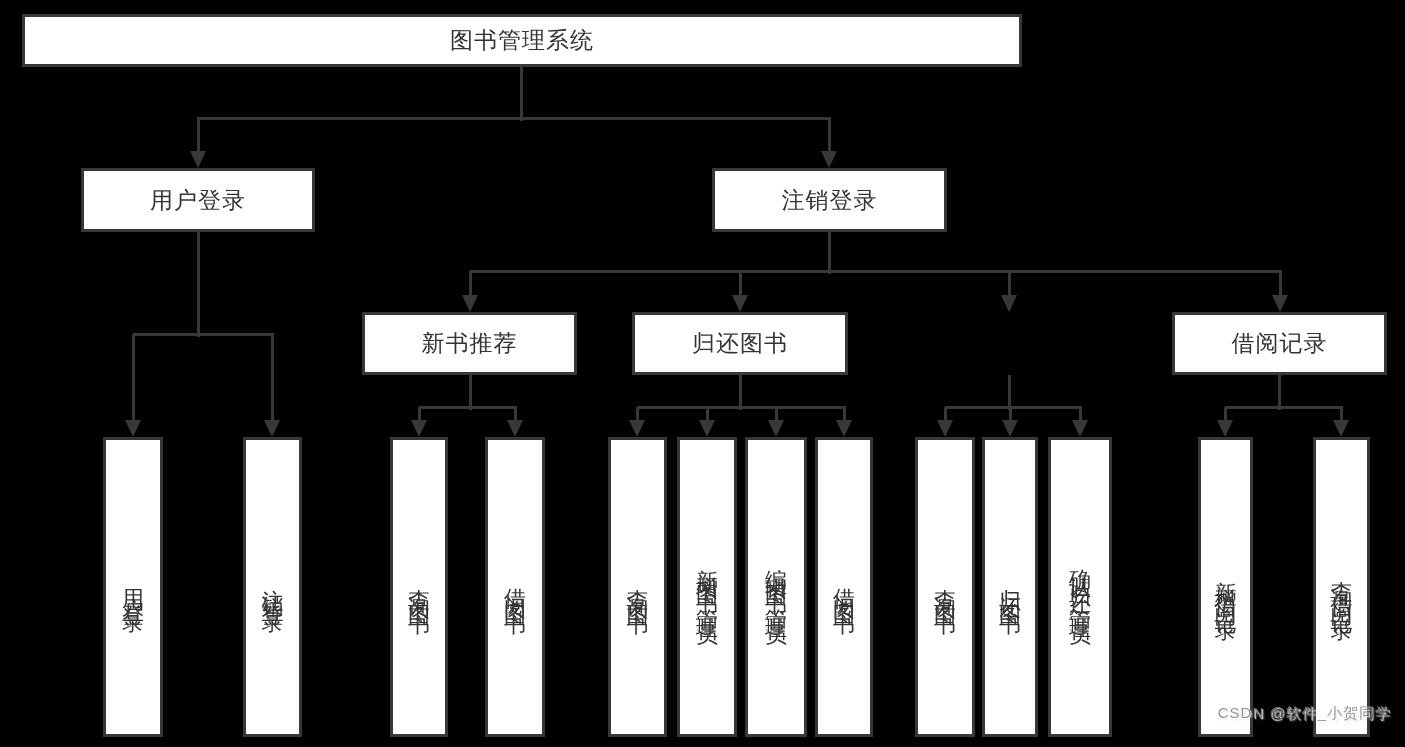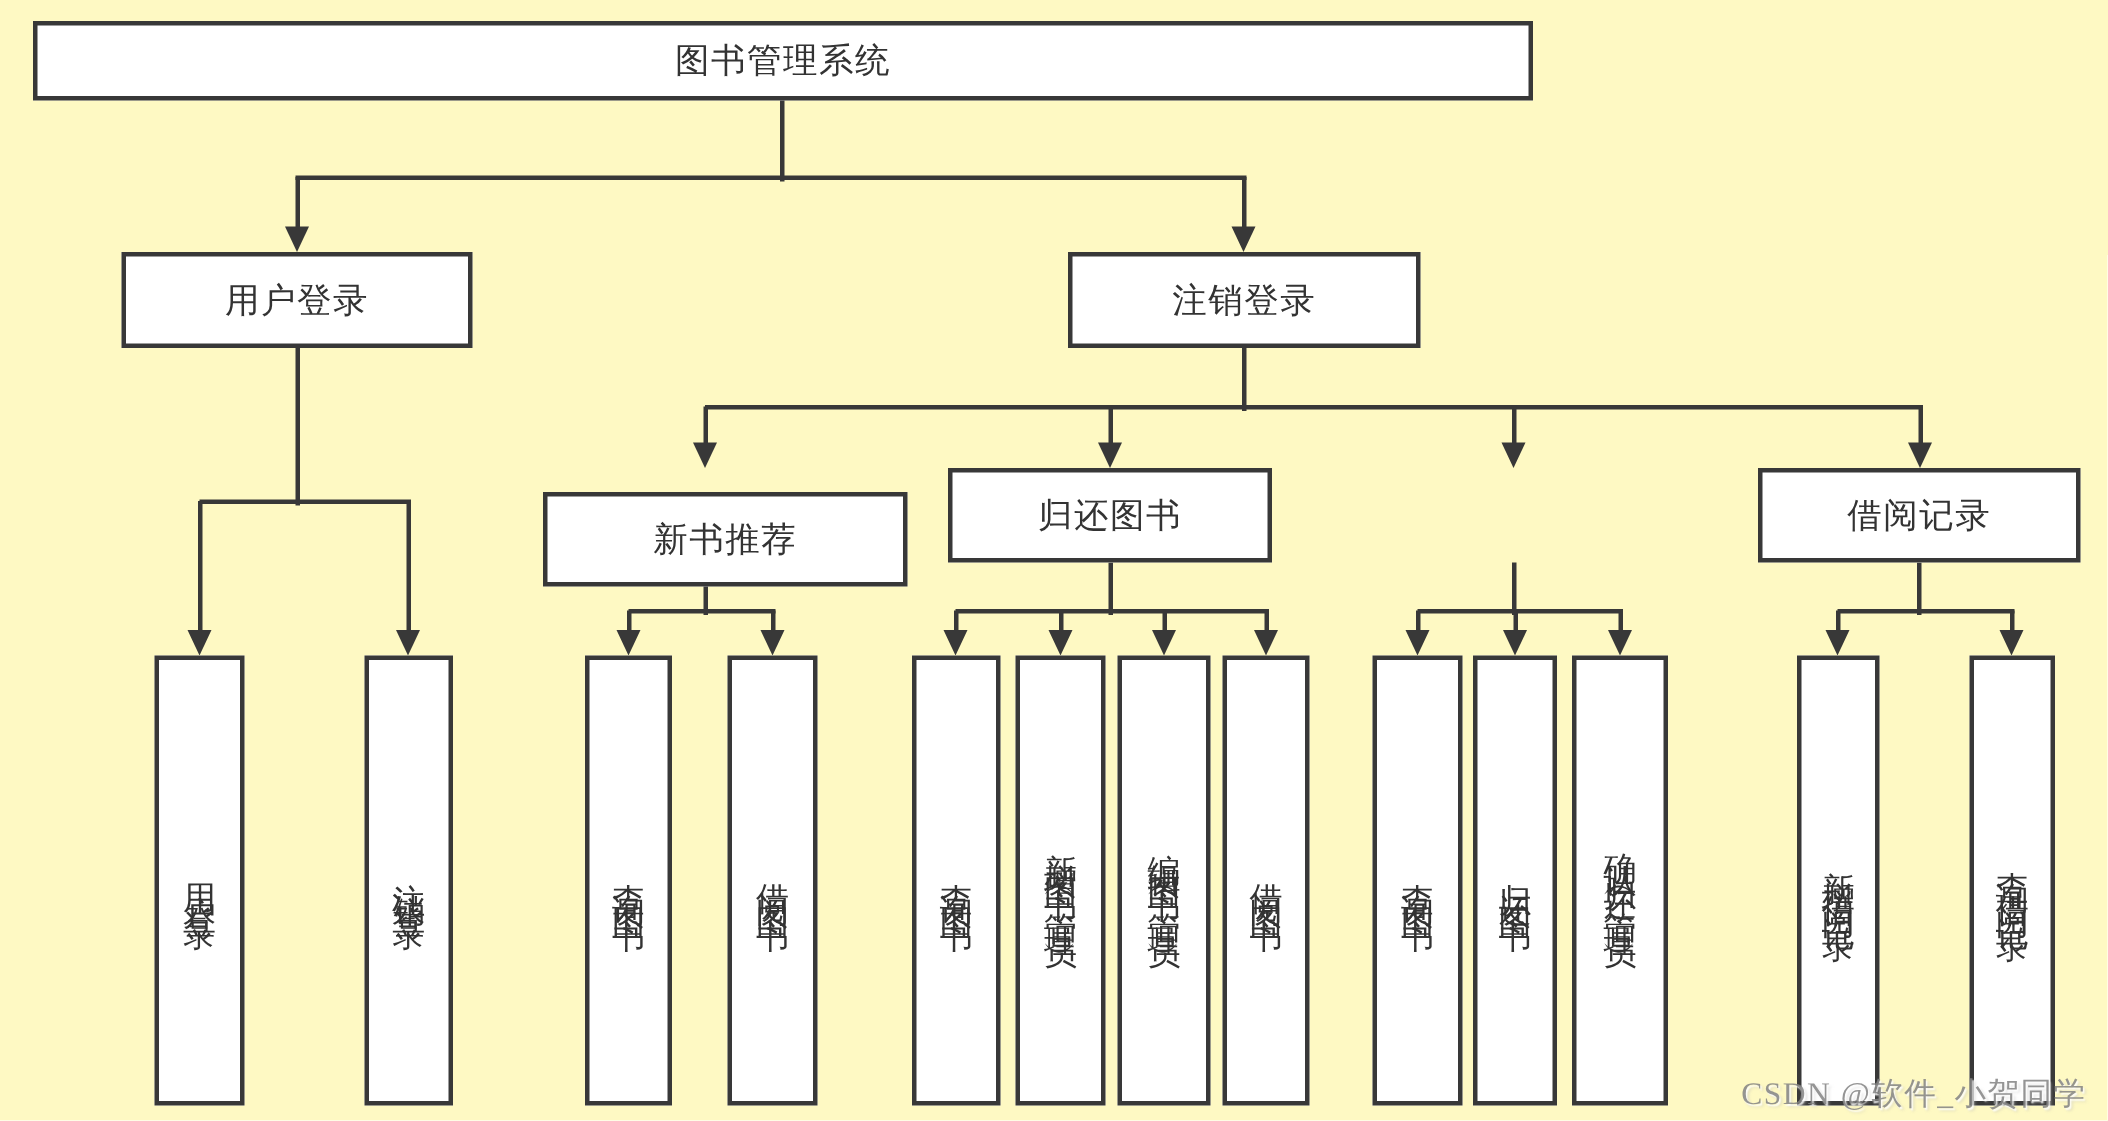--- a/index.html
+++ b/index.html
@@ -1,21 +1,21 @@
 <!DOCTYPE html>
 <html><head>
 <meta charset="utf-8">
 <style>
   html, body { margin: 0; padding: 0; background: #ffffff; }
   #stage {
     position: relative;
     width: 1405px;
     height: 747px;
-    background: #fef9c3;
-    font-family: Liberation Serif, serif;
+    background: #000000;
+    font-family: Liberation Sans, sans-serif;
     overflow: hidden;
   }
   .box {
     position: absolute;
     background: #ffffff;
     border: 3px solid #383838;
     box-sizing: border-box;
     display: flex;
     align-items: center;
     justify-content: center;
@@ -40,22 +40,22 @@
     position: absolute;
     width: 0; height: 0;
     border-left: 8px solid transparent;
     border-right: 8px solid transparent;
     border-top: 17px solid #383838;
     z-index: 1;
   }
   #watermark {
     position: absolute;
     right: 14px;
-    bottom: 4px;
-    font-size: 21px;
+    bottom: 24px;
+    font-size: 15px;
     color: rgba(130,130,130,0.85);
     text-shadow: 1px 1px 1px rgba(255,255,255,0.9), 2px 2px 2px rgba(180,180,180,0.4);
     z-index: 5;
     letter-spacing: 1px;
   }
 </style>
 </head>
 <body>
 
 <div id="stage">
@@ -64,21 +64,21 @@
     <span>图书管理系统</span>
   </div>
 
   <div class="box h" style="left:81px; top:168px; width:234px; height:64px;">
     <span>用户登录</span>
   </div>
   <div class="box h" style="left:712px; top:168px; width:235px; height:64px;">
     <span>注销登录</span>
   </div>
 
-  <div class="box h" style="left:362px; top:328px; width:243px; height:63px;">
+  <div class="box h" style="left:362px; top:312px; width:215px; height:63px;">
     <span>新书推荐</span>
   </div>
   <div class="box h" style="left:632px; top:312px; width:216px; height:63px;">
     <span>归还图书</span>
   </div>
   <div class="box h" style="left:1172px; top:312px; width:215px; height:63px;">
     <span>借阅记录</span>
   </div>
 
   <div class="box v" style="left:103px; top:437px; width:60px; height:300px;">

